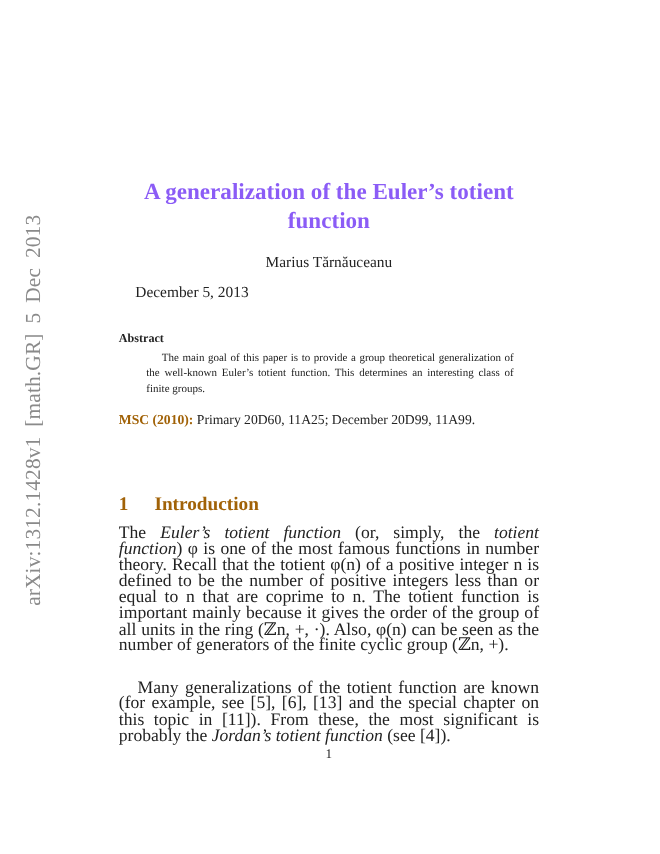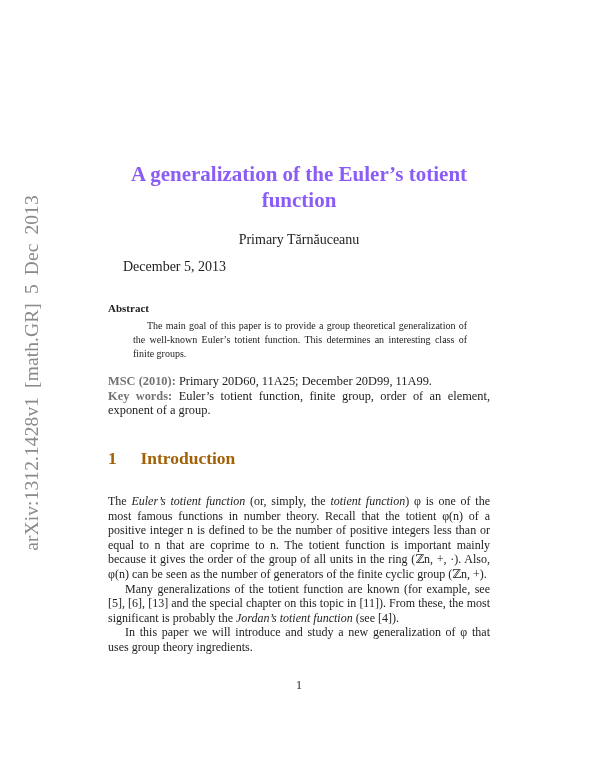--- a/index.html
+++ b/index.html
@@ -21,63 +21,58 @@
       font-weight: bold; font-size: 21px; line-height: 26px; color: #8b5cf6;
     }
     .author { position: absolute; left: 0; top: 232px; width: 382px; text-align: center; font-size: 14px; }
     .date { position: absolute; left: 15px; top: 259px; width: 382px; text-align: left; font-size: 14px; }
     .abs-head { position: absolute; left: 0; top: 302px; width: 382px; font-weight: bold; font-size: 11px; }
     .abs-body {
       position: absolute; left: 25px; top: 319px; width: 334px; font-size: 10px; line-height: 14px;
       text-align: justify; text-indent: 14px;
     }
     .meta { position: absolute; left: 0; top: 374px; width: 382px; font-size: 12.4px; line-height: 14.5px; text-align: justify; }
-    .meta b { color: #737373; }
+    .meta b { color: #a16207; }
     .sec { position: absolute; left: 0; top: 448px; font-weight: bold; font-size: 17.5px; color: #a16207; }
     .sec .num { display: inline-block; width: 28px; }
     .body {
-      position: absolute; left: 0; top: 494px; width: 382px; font-size: 12px; line-height: 14.6px;
+      position: absolute; left: 0; top: 478px; width: 382px; font-size: 16px; line-height: 14.6px;
       text-align: justify;
     }
     .body p { margin: 0; }
-    .body p.ind { text-indent: 17px; }
+    .body p.ind { text-indent: 17px; margin-top: 24px; }
     .pgnum { position: absolute; left: 0; top: 678px; width: 382px; text-align: center; font-size: 12px; }
     i { font-style: italic; }
   </style>
 </head>
 <body>
 
 <div class="stamp">
   <span>arXiv:1312.1428v1  [math.GR]  5 Dec 2013</span>
 </div>
 
 <div class="page">
   <div class="title">A generalization of the Euler’s totient function</div>
-  <div class="author">Primary Tărnăuceanu</div>
+  <div class="author">Marius Tărnăuceanu</div>
   <div class="date">December 5, 2013</div>
 
   <div class="abs-head">Abstract</div>
   <div class="abs-body">The main goal of this paper is to provide a group theoretical generalization of the well-known Euler’s totient function. This determines an interesting class of finite groups.</div>
 
   <div class="meta">
     <div>
       <b>MSC (2010):</b>
       <span>Primary 20D60, 11A25; December 20D99, 11A99.</span>
-    </div>
-    <div>
-      <b>Key words:</b>
-      <span>Euler’s totient function, finite group, order of an element, exponent of a group.</span>
     </div>
   </div>
 
   <div class="sec">
     <span class="num">1</span>
     <span>Introduction</span>
   </div>
 
   <div class="body">
     <p><span>The </span><i>Euler’s totient function</i><span> (or, simply, the </span><i>totient function</i><span>) φ is one of the most famous functions in number theory. Recall that the totient φ(n) of a positive integer n is defined to be the number of positive integers less than or equal to n that are coprime to n. The totient function is important mainly because it gives the order of the group of all units in the ring (ℤn, +, ·). Also, φ(n) can be seen as the number of generators of the finite cyclic group (ℤn, +).</span></p>
     <p class="ind"><span>Many generalizations of the totient function are known (for example, see [5], [6], [13] and the special chapter on this topic in [11]). From these, the most significant is probably the </span><i>Jordan’s totient function</i><span> (see [4]).</span></p>
-    <p class="ind">In this paper we will introduce and study a new generalization of φ that uses group theory ingredients.</p>
   </div>
 
   <div class="pgnum">1</div>
 </div>
 
 </body></html>

